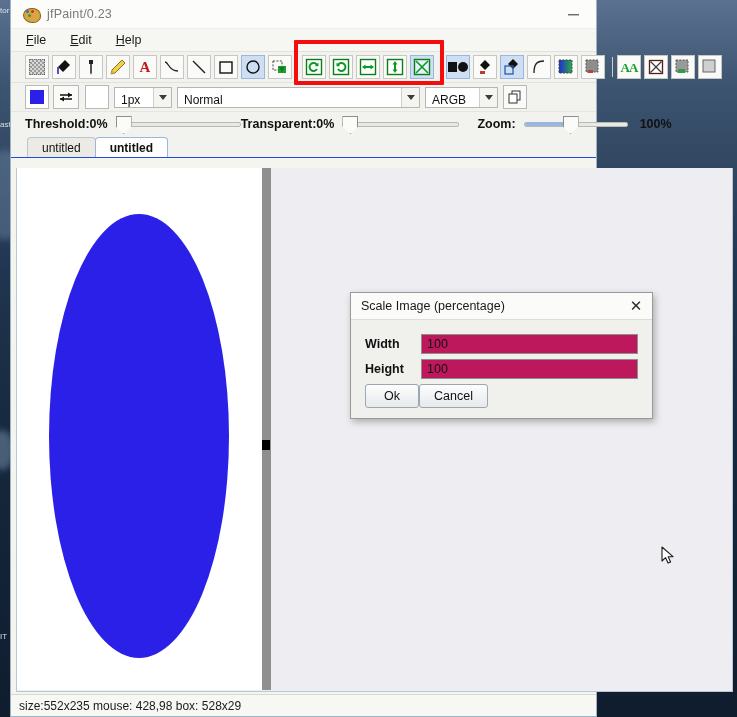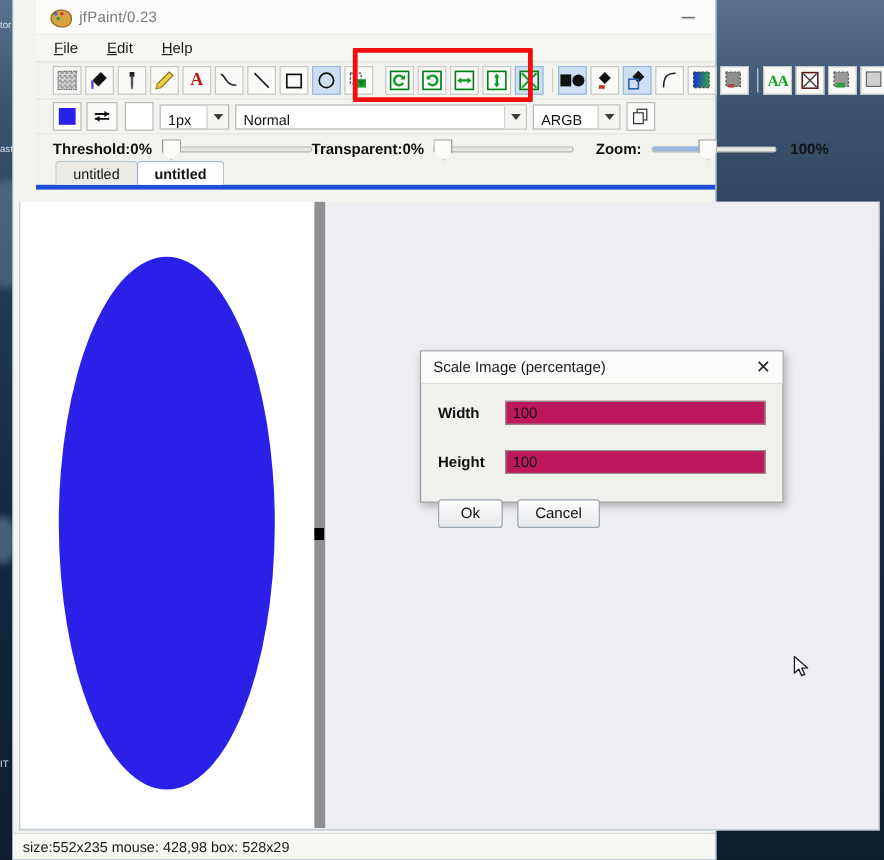--- a/index.html
+++ b/index.html
@@ -20,21 +20,20 @@
   .desk-txt{
     position:absolute;left:0;color:#e9eef5;font-size:8px;
     font-family:"Liberation Sans",sans-serif;white-space:nowrap;opacity:.9;
   }
 
   
   .window{
     position:absolute;left:10px;top:0;width:587px;height:717px;
     background:#f5f5f0;border:1px solid #9fb3c8;border-top:none;
     box-sizing:border-box;
-    padding-left:19px;
   }
   .titlebar{
     height:28px;background:#fcfcfa;
     display:flex;align-items:center;position:relative;
     border-bottom:1px solid #ededea;
   }
   .app-icon{
     width:16px;height:16px;margin-left:12px;margin-right:8px;position:relative;
   }
   .app-icon .pal{
@@ -126,21 +125,21 @@
   .sfill{position:absolute;left:1px;top:7px;height:4px;background:#9ab6e0;border-radius:2px;}
   .sthumb{
     position:absolute;top:1px;width:14px;height:16px;background:#fbfbf9;border:1px solid #8e8e8a;
     clip-path:polygon(0 0,100% 0,100% 58%,50% 100%,0 58%);
   }
   .zoomval{font-size:12.5px;font-weight:bold;color:#111;margin-left:12px;}
 
   
   .tabstrip{
     height:22px;background:#f2f2ee;padding-left:16px;display:flex;align-items:flex-end;
-    border-bottom:4px solid #1d4ed8;box-sizing:border-box;
+    border-bottom:1px solid #1d4ed8;box-sizing:border-box;
   }
   .tab{
     height:20px;padding:0 14px;display:flex;align-items:center;font-size:12px;
     border:1px solid #b9c6d4;border-bottom:none;
     border-radius:4px 4px 0 0;background:#eceae4;color:#111;margin-right:-1px;
     box-sizing:border-box;
   }
   .tab.active{background:#ffffff;font-weight:bold;border-color:#9ab6da;}
 
   
@@ -171,48 +170,48 @@
   .dlg-title{
     height:26px;background:#fbfbf9;border-bottom:1px solid #dcdcd8;
     display:flex;align-items:center;padding:0 8px 0 10px;position:relative;
   }
   .dlg-title .t{font-size:12.5px;color:#1b1b1b;}
   .dlg-close{
     position:absolute;right:6px;top:3px;width:20px;height:20px;
     display:flex;align-items:center;justify-content:center;font-size:15px;color:#2b2b2b;
   }
   .dlg-body{padding:14px 14px 0 14px;}
-  .frow{display:flex;align-items:center;margin-bottom:21px;}
+  .frow{display:flex;align-items:center;margin-bottom:5px;}
   .flabel{width:56px;font-size:12.5px;font-weight:bold;color:#111;}
   .finput{
     flex:1;height:20px;border:1px solid #8e8e8a;background:#be185d;
     font-family:"Liberation Sans",sans-serif;font-size:12.5px;color:#111;
     padding:0 5px;box-sizing:border-box;outline:none;
   }
-  .btnrow{display:flex;gap:12px;margin-top:4px;padding-bottom:14px;}
+  .btnrow{display:flex;margin-top:4px;padding-bottom:14px;}
   .dbtn{
     min-width:54px;height:24px;padding:0 14px;
     border:1px solid #9aa7b4;border-radius:3px;
     background:linear-gradient(180deg,#fdfdfc 0%,#e7e9ec 100%);
     font-family:"Liberation Sans",sans-serif;font-size:12.5px;color:#111;
     display:flex;align-items:center;justify-content:center;box-sizing:border-box;
   }
 
   
   .cursor{position:absolute;width:14px;height:20px;}
 </style>
 </head>
 <body>
 
 <div id="root">
 
   <div class="desktop">
     <div class="desk-blob" style="left:-18px;top:150px;width:46px;height:90px;background:#6d85a4;"></div>
     <div class="desk-blob" style="left:-10px;top:430px;width:24px;height:40px;background:#86a0bf;"></div>
-    <div class="desk-txt" style="top:16px;">tor</div>
+    <div class="desk-txt" style="top:6px;">tor</div>
     <div class="desk-txt" style="top:120px;">ast</div>
     <div class="desk-txt" style="top:632px;">IT</div>
   </div>
 
   <div class="window">
 
     <div class="titlebar">
       <div class="app-icon">
         <div class="pal"></div>
           <div class="d1"></div>

